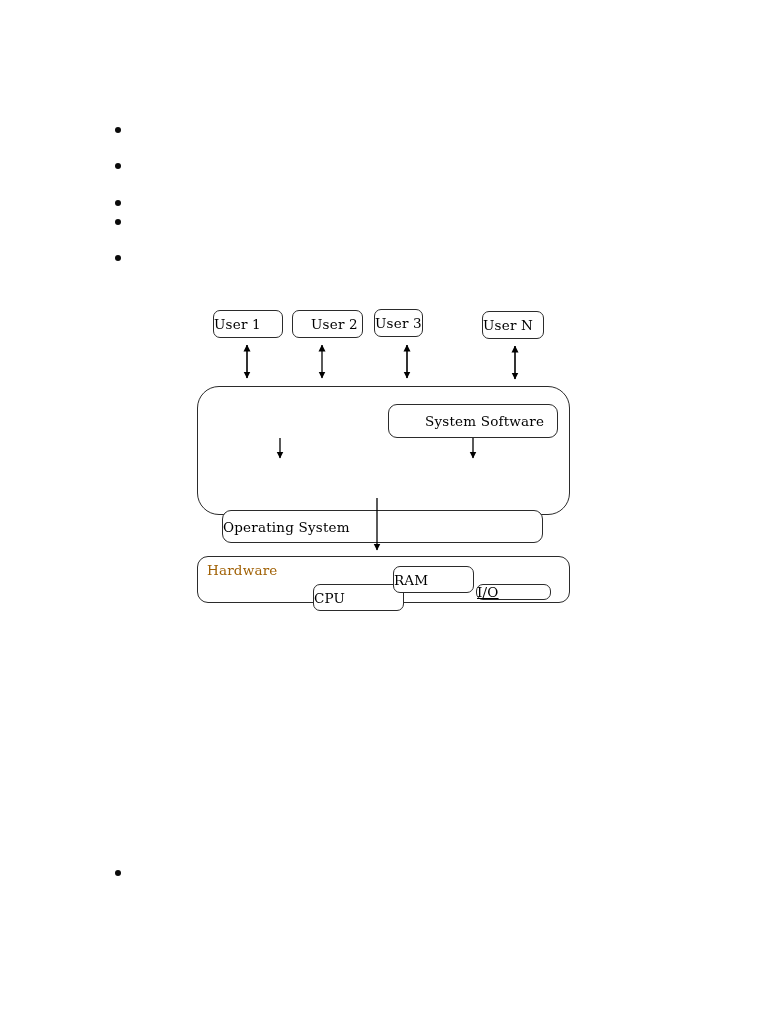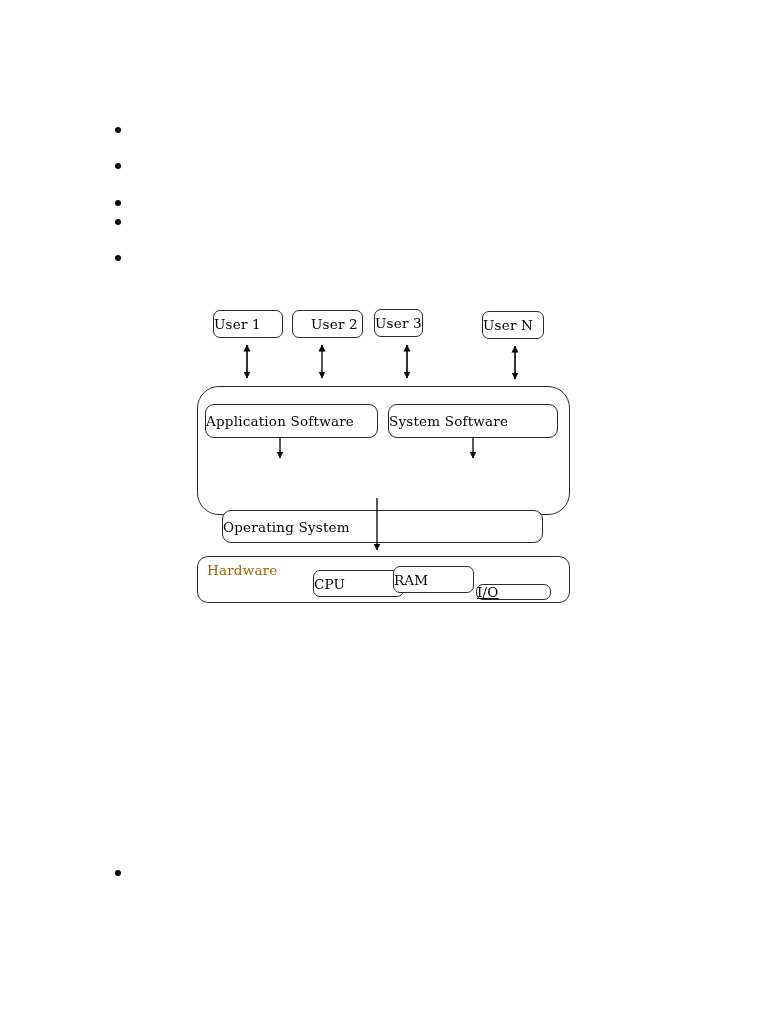--- a/index.html
+++ b/index.html
@@ -59,24 +59,24 @@
     color: #a16207;
     letter-spacing: 0.2px;
   }
   .user-box   { width: 70px; height: 28px; top: 310px; }
   #user-1 { left: 213px; }
   #user-2 { left: 292px; width: 71px; padding-left: 18px; }
   #user-3 { left: 374px; top: 309px; width: 49px; }
   #user-n { left: 482px; top: 311px; width: 62px; }
 
   #app-software { left: 205px; top: 404px; width: 173px; height: 34px; border-radius: 9px; }
-  #sys-software { left: 388px; top: 404px; width: 170px; height: 34px; border-radius: 9px; }
+  #sys-software { left: 388px; top: 404px; width: 170px; height: 34px; border-radius: 9px; padding-left: 36px; }
   #operating-system { left: 222px; top: 465px; width: 321px; height: 33px; border-radius: 9px; margin-top: 45px; }
 
-  #cpu-box { left: 313px; top: 570px; width: 91px; height: 27px; }
+  #cpu-box { left: 313px; top: 584px; width: 91px; height: 27px; }
   #ram-box { left: 393px; top: 566px; width: 81px; height: 27px; }
   #io-box  { left: 476px; top: 584px; width: 75px; height: 16px; text-decoration: underline; }
 
   .arrow-layer {
     position: absolute;
     left: 0; top: 0;
     width: 768px; height: 1024px;
     pointer-events: none;
   }
 </style>
@@ -100,23 +100,20 @@
   </div>
   <div class="node user-box" id="user-3">
     <span>User 3</span>
   </div>
   <div class="node user-box" id="user-n">
     <span>User N</span>
   </div>
 
   <div class="container-box software-container"></div>
 
-  <div class="node" id="app-software">
-    <span>Application Software</span>
-  </div>
   <div class="node" id="sys-software">
     <span>System Software</span>
   </div>
   <div class="node" id="operating-system">
     <span>Operating System</span>
   </div>
 
   <div class="container-box hardware-container"></div>
   <span class="hardware-label">Hardware</span>
 

